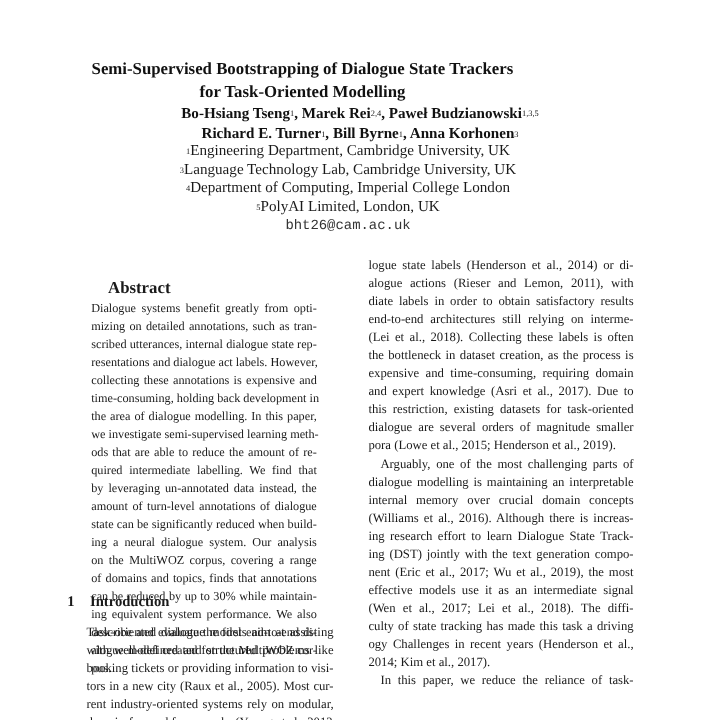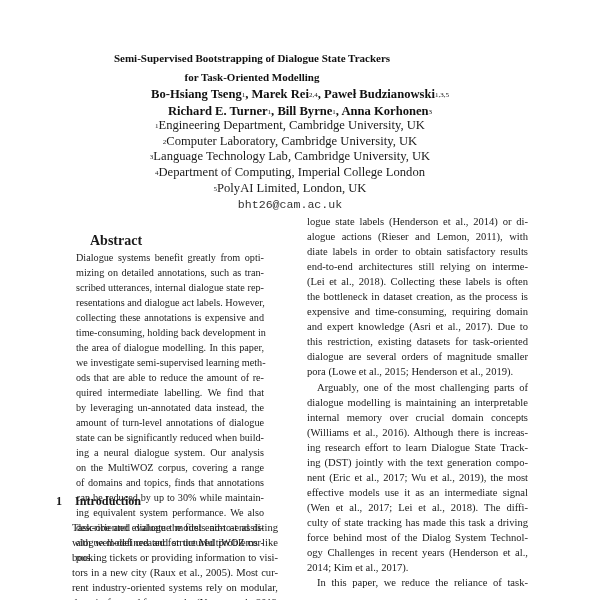--- a/index.html
+++ b/index.html
@@ -1,19 +1,19 @@
 <!DOCTYPE html>
 <html><head>
 <meta charset="utf-8">
 <style>
   html, body { margin:0; padding:0; }
   body { width:600px; height:600px; background:#ffffff; overflow:hidden; position:relative;
          font-family:"Liberation Serif", serif; color:#1a1a1a; }
   .title { position:absolute; top:49px; left:0; width:504px; text-align:center;
-           font-weight:bold; font-size:11px; line-height:19px; color:#111; }
+           font-weight:bold; font-size:14px; line-height:19px; color:#111; }
   .authors { position:absolute; top:86px; left:0; width:600px; text-align:center;
              font-weight:bold; font-size:12.6px; line-height:16.5px; color:#111; }
   .affils { position:absolute; top:118px; left:0; width:580px; text-align:center;
             font-size:12.6px; line-height:15.7px; color:#1a1a1a; }
   .affils sup, .authors sup { font-size:7px; vertical-align:top; position:relative; top:1px; font-weight:normal; }
   .email { font-family:"Liberation Mono", monospace; font-size:11.6px; color:#333; }
   .col { position:absolute; font-size:10.6px; line-height:15.05px; text-align:justify; }
   .abstract-head { position:absolute; top:233px; left:90px; width:188px; text-align:left;
                    font-weight:bold; font-size:14px; }
   .abstract { top:250px; left:76px; width:188px; font-size:10.2px; line-height:15.0px; }
@@ -41,21 +41,20 @@
   </div>
   <div>
     <span>Richard E. Turner</span><sup>1</sup>,
     <span>Bill Byrne</span><sup>1</sup>,
     <span>Anna Korhonen</span><sup>3</sup>
   </div>
 </div>
 
 <div class="affils">
   <div><sup>1</sup><span>Engineering Department, Cambridge University, UK</span></div>
-  <div><sup>2</sup><span>Computer Laboratory, Cambridge University, UK</span></div>
   <div><sup>3</sup><span>Language Technology Lab, Cambridge University, UK</span></div>
   <div><sup>4</sup><span>Department of Computing, Imperial College London</span></div>
   <div><sup>5</sup><span>PolyAI Limited, London, UK</span></div>
   <div class="email">bht26@cam.ac.uk</div>
 </div>
 
 <div class="abstract-head">Abstract</div>
 <div class="col abstract">
     <span class="line">Dialogue systems benefit greatly from opti-</span>
     <span class="line">mizing on detailed annotations, such as tran-</span>
@@ -110,20 +109,19 @@
       <span class="line indent">Arguably, one of the most challenging parts of</span>
       <span class="line">dialogue modelling is maintaining an interpretable</span>
       <span class="line">internal memory over crucial domain concepts</span>
       <span class="line">(Williams et al., 2016). Although there is increas-</span>
       <span class="line">ing research effort to learn Dialogue State Track-</span>
       <span class="line">ing (DST) jointly with the text generation compo-</span>
       <span class="line">nent (Eric et al., 2017; Wu et al., 2019), the most</span>
       <span class="line">effective models use it as an intermediate signal</span>
       <span class="line">(Wen et al., 2017; Lei et al., 2018). The diffi-</span>
       <span class="line">culty of state tracking has made this task a driving</span>
-      <span class="line">force behind most of the Dialog System Technol-</span>
       <span class="line">ogy Challenges in recent years (Henderson et al.,</span>
       <span class="line last">2014; Kim et al., 2017).</span>
     </div>
   <div>
       <span class="line indent">In this paper, we reduce the reliance of task-</span>
     </div>
 </div>
 
 </body></html>

